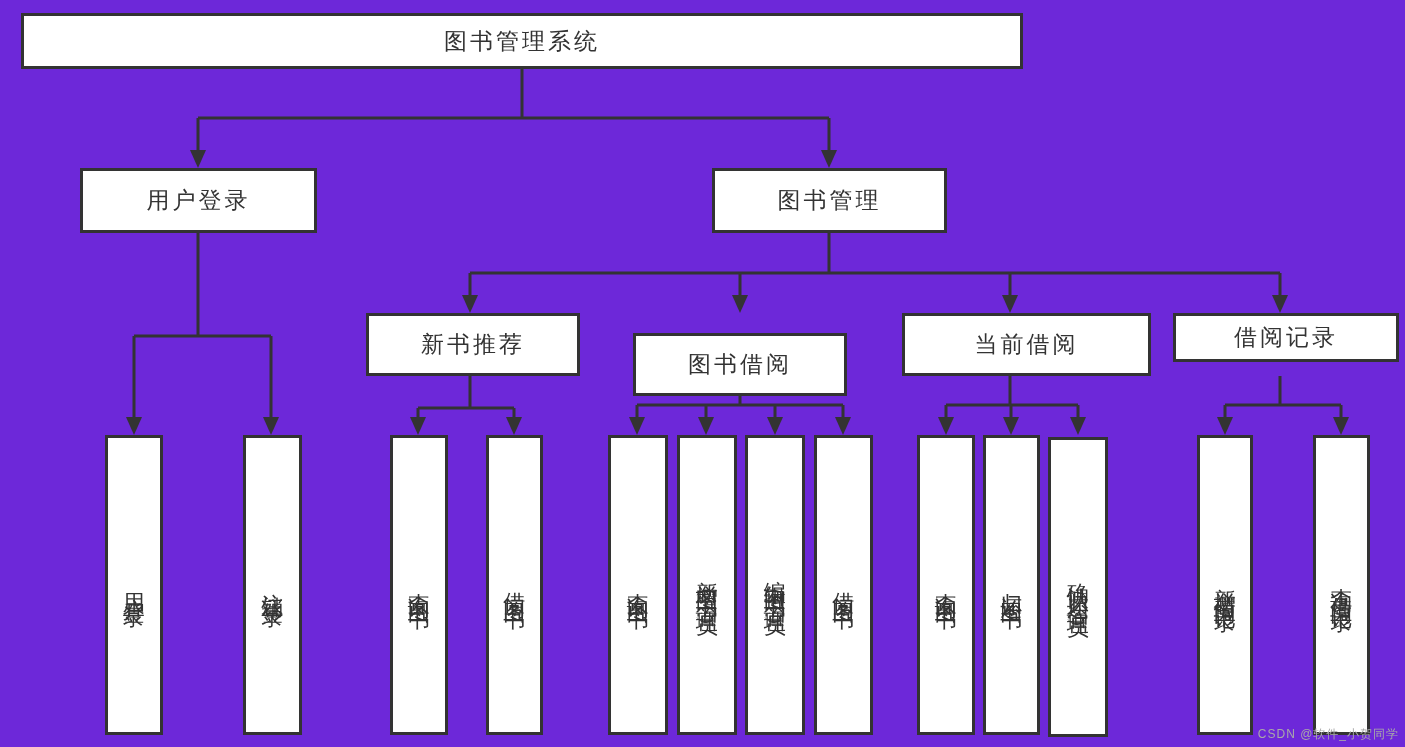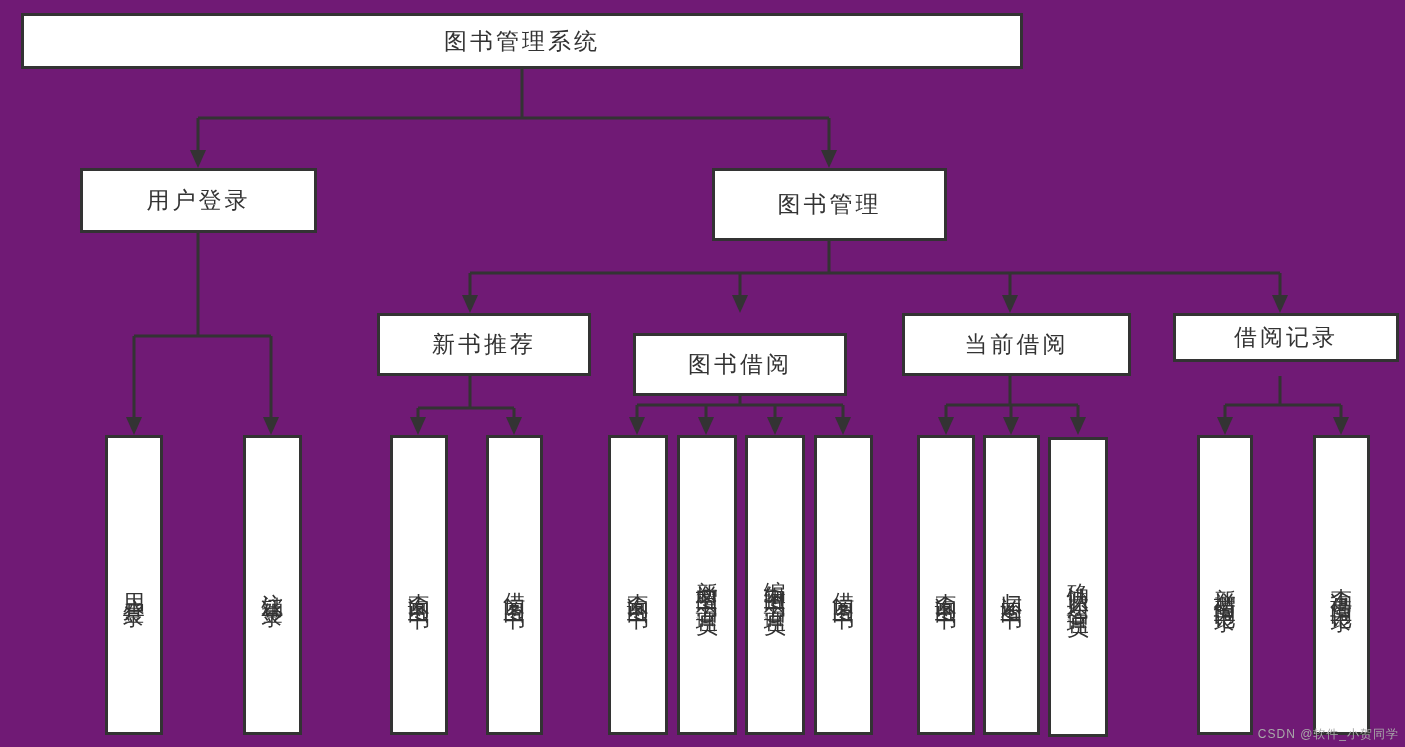--- a/index.html
+++ b/index.html
@@ -1,17 +1,17 @@
 <!DOCTYPE html>
 <html style="--line: #333333; --box-fill: #ffffff; --text: #333333; --watermark: #a9a9a9;"><head>
 <meta charset="utf-8">
 <style>
   html,body{margin:0;padding:0;background:#fff;}
   .stage{
-    position:relative;width:1405px;height:747px;background:#701a75;overflow:hidden;
+    position:relative;width:1405px;height:747px;background:#6d28d9;overflow:hidden;
     font-family:"Liberation Sans","DejaVu Sans",sans-serif;
     color:var(--text,#333333);
   }
   .connectors{position:absolute;left:0;top:0;z-index:0;}
   .connectors path{stroke:var(--line,#333333);stroke-width:3;fill:none;}
   .connectors polygon{fill:var(--line,#333333);stroke:none;}
   .box{
     position:absolute;z-index:1;box-sizing:border-box;
     background:var(--box-fill,#ffffff);
     border:3px solid var(--line,#333333);
@@ -60,25 +60,25 @@
       <polygon points="1003,417 1019,417 1011,435"></polygon>
       <polygon points="1070,417 1086,417 1078,435"></polygon>
       <polygon points="1217,417 1233,417 1225,435"></polygon>
       <polygon points="1333,417 1349,417 1341,435"></polygon>
     </g>
   </svg>
 
   <div class="box hbox" style="left:21px;top:13px;width:1002px;height:56px;">图书管理系统</div>
 
   <div class="box hbox" style="left:80px;top:168px;width:237px;height:65px;">用户登录</div>
-  <div class="box hbox" style="left:712px;top:168px;width:235px;height:73px;text-align:center;">图书管理</div>
+  <div class="box hbox" style="left:712px;top:168px;width:235px;height:65px;text-align:center;">图书管理</div>
 
-  <div class="box hbox" style="left:377px;top:313px;width:214px;height:63px;">新书推荐</div>
+  <div class="box hbox" style="left:366px;top:313px;width:214px;height:63px;">新书推荐</div>
   <div class="box hbox" style="left:633px;top:313px;width:214px;height:63px;margin-top:20px;">图书借阅</div>
-  <div class="box hbox" style="left:902px;top:313px;width:229px;height:63px;">当前借阅</div>
+  <div class="box hbox" style="left:902px;top:313px;width:249px;height:63px;">当前借阅</div>
   <div class="box hbox" style="left:1173px;top:313px;width:226px;height:49px;">借阅记录</div>
 
   <div class="box vbox" style="left:105px;top:435px;width:58px;height:300px;">用户登录</div>
   <div class="box vbox" style="left:243px;top:435px;width:59px;height:300px;">注销登录</div>
 
   <div class="box vbox" style="left:390px;top:435px;width:58px;height:300px;">查询图书</div>
   <div class="box vbox" style="left:486px;top:435px;width:57px;height:300px;">借阅图书</div>
 
   <div class="box vbox" style="left:608px;top:435px;width:60px;height:300px;">查询图书</div>
   <div class="box vbox" style="left:677px;top:435px;width:60px;height:300px;">新增图书（管理员）</div>

